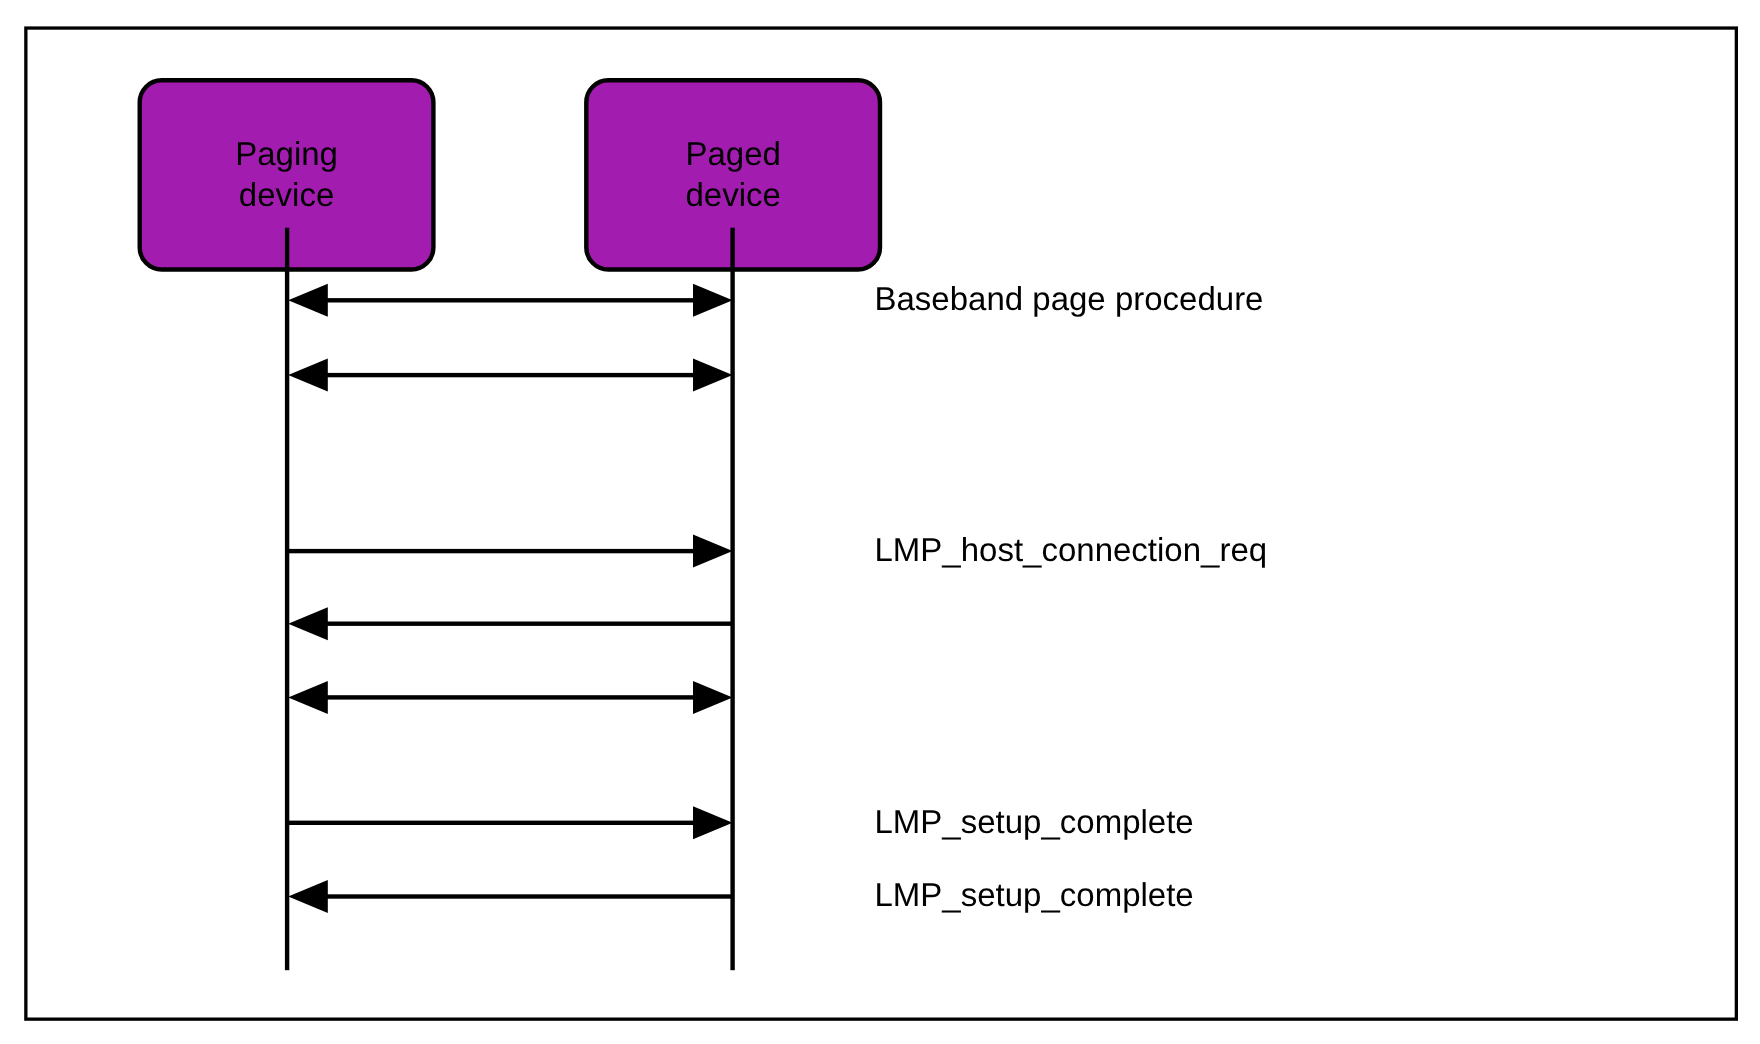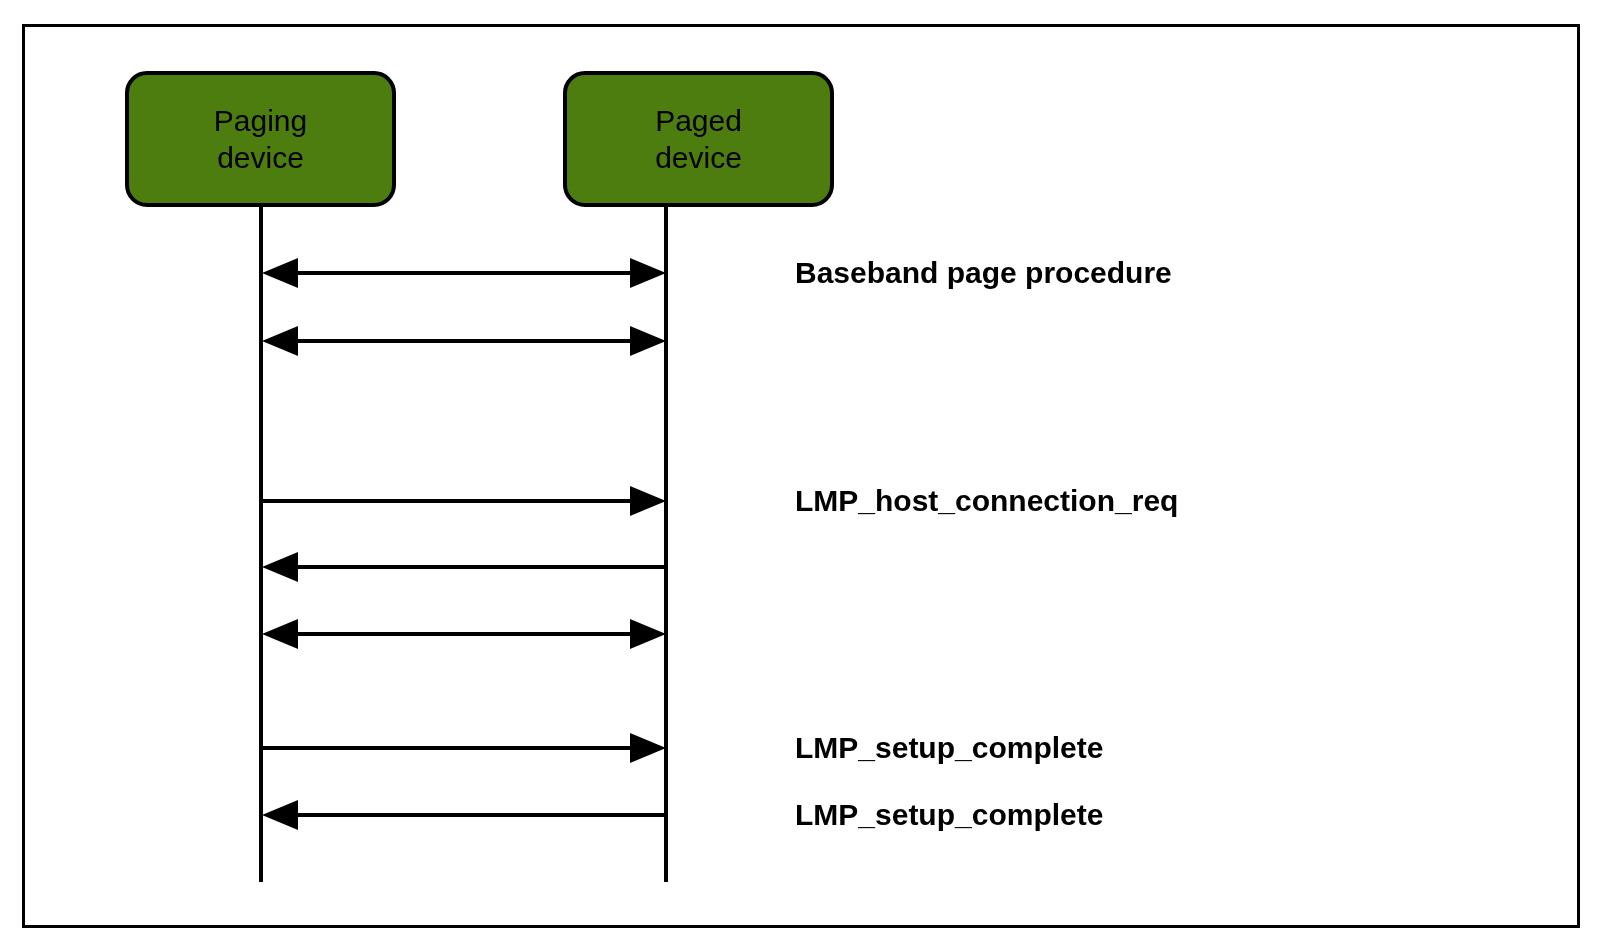--- a/index.html
+++ b/index.html
@@ -23,35 +23,35 @@
     width: 1558px;
     height: 904px;
     border: 3px solid #000000;
     box-sizing: border-box;
     background: #ffffff;
   }
   .actor-box {
     position: absolute;
     top: 71px;
     width: 271px;
-    height: 136px;
+    height: 176px;
     box-sizing: border-box;
     border: 4px solid #000000;
     border-radius: 22px;
-    background: #4d7c0f;
+    background: #a21caf;
     display: flex;
     align-items: center;
     justify-content: center;
     text-align: center;
     font-size: 30px;
     line-height: 37px;
     white-space: pre-line;
   }
   .actor-box.left  { left: 125px; }
-  .actor-box.right { left: 563px; }
+  .actor-box.right { left: 531px; }
   .lifeline {
     position: absolute;
     top: 207px;
     width: 4px;
     height: 675px;
     background: #000000;
   }
   .lifeline.left  { left: 259px; }
   .lifeline.right { left: 664px; }
   .arrow {
@@ -84,21 +84,20 @@
   .head.hright {
     right: 0;
     border-left: 36px solid #000000;
   }
   .msg-label {
     position: absolute;
     left: 795px;
     font-size: 30px;
     line-height: 38px;
     white-space: pre-line;
-    font-weight: bold;
   }
 </style>
 </head>
 <body>
 
 <div class="canvas">
 
   <div class="frame"></div>
 
   <div class="actor-box left">

